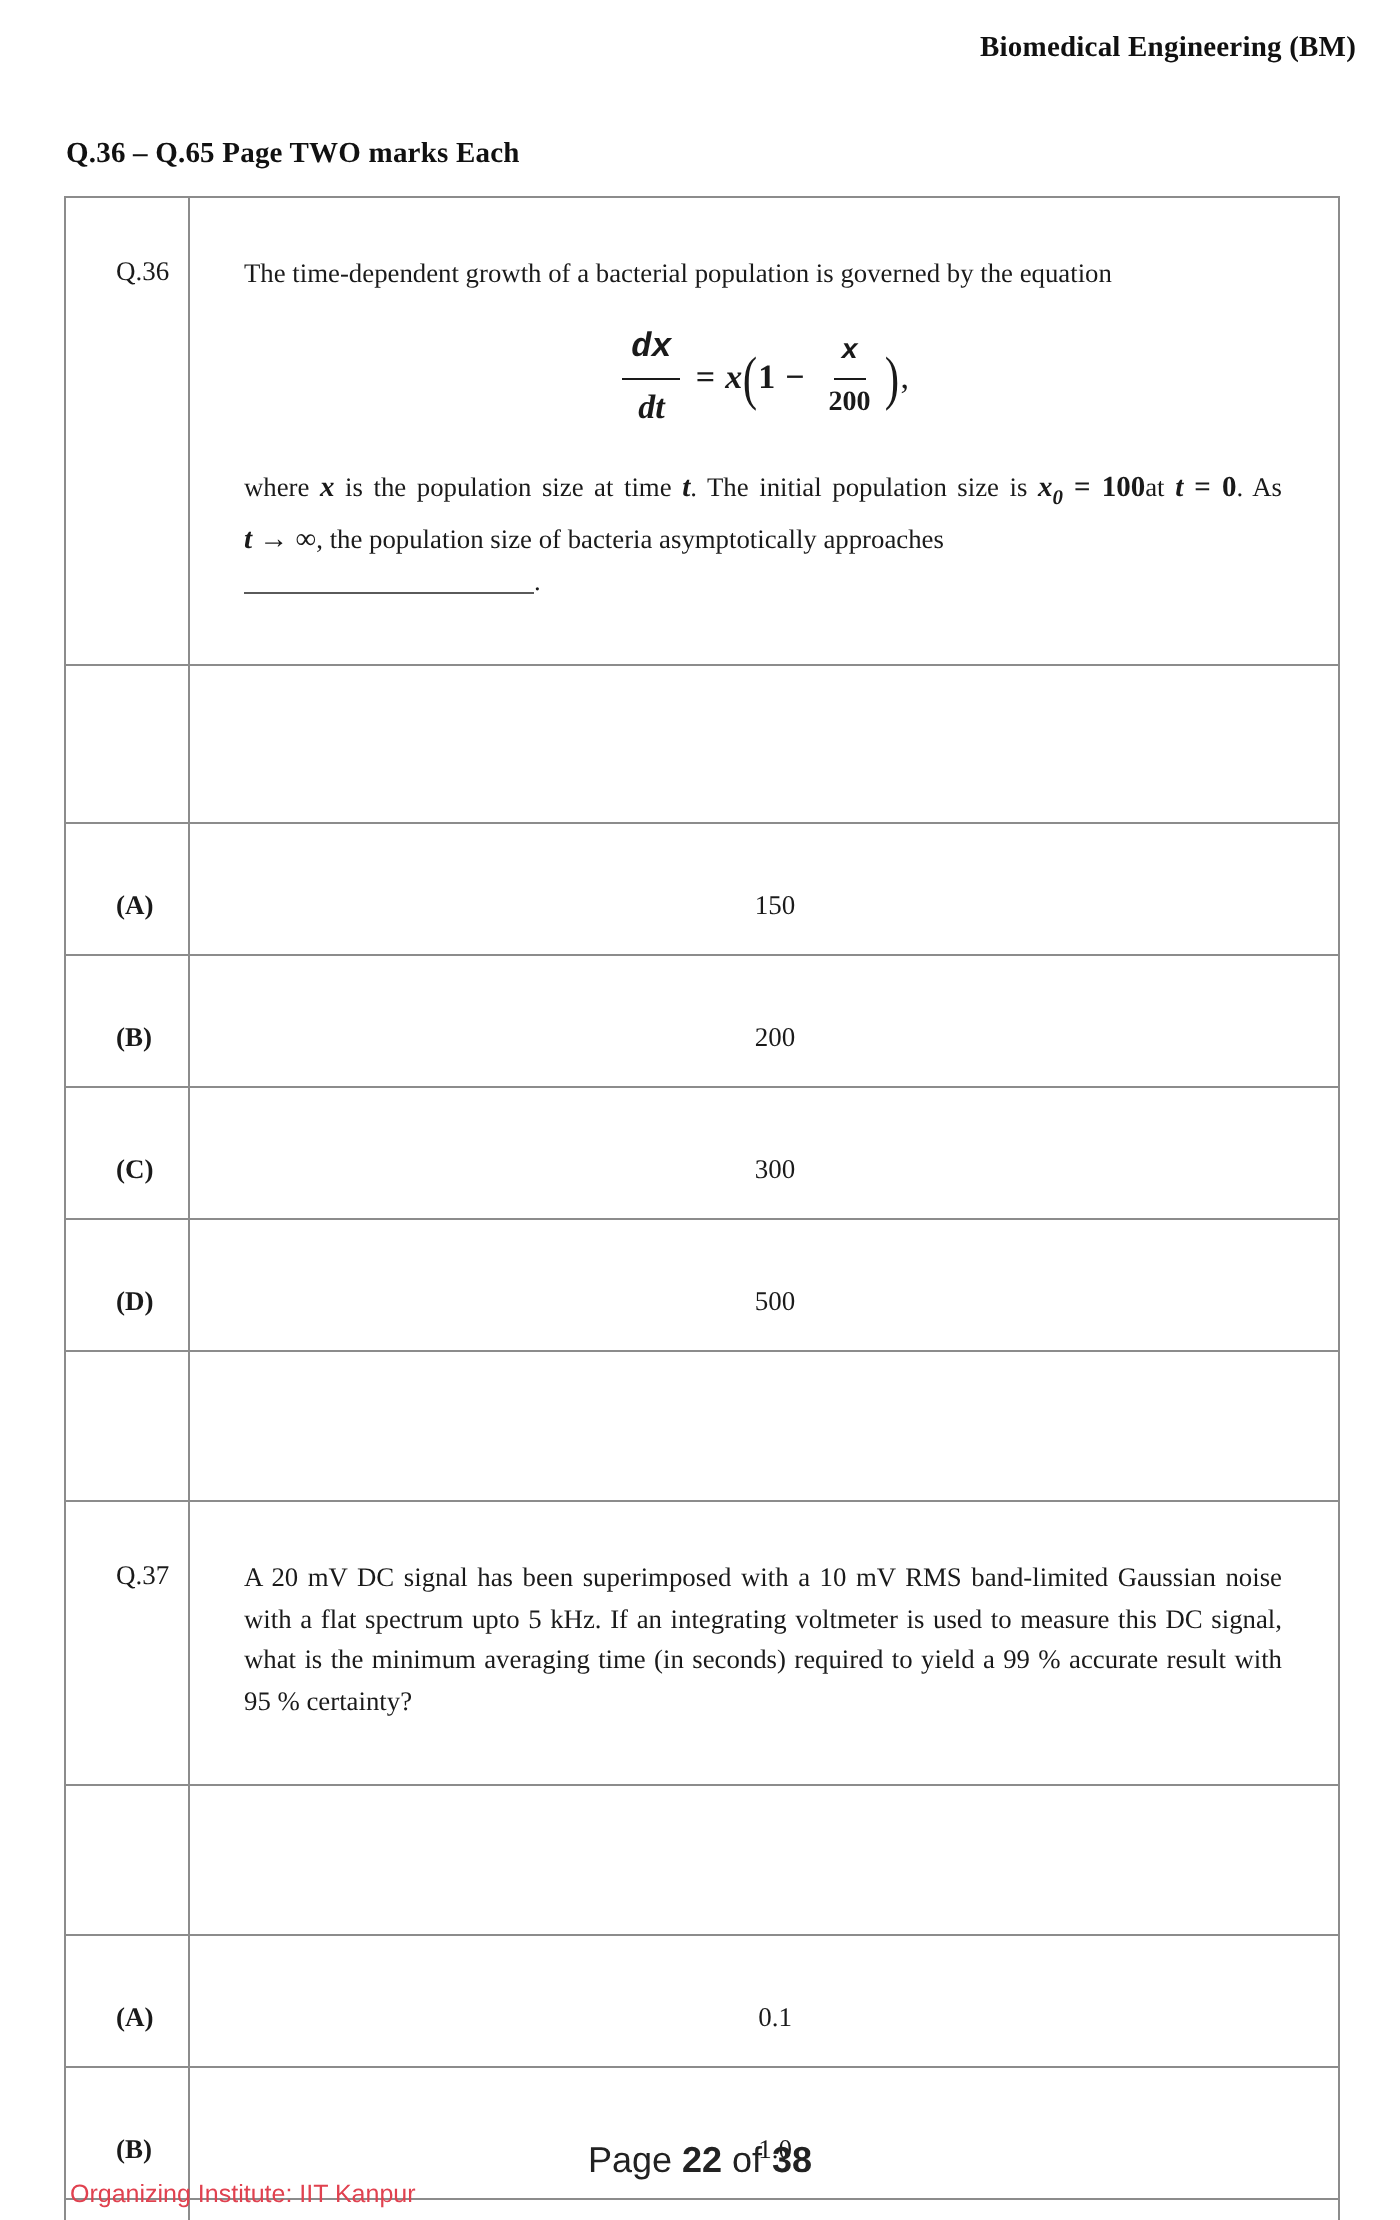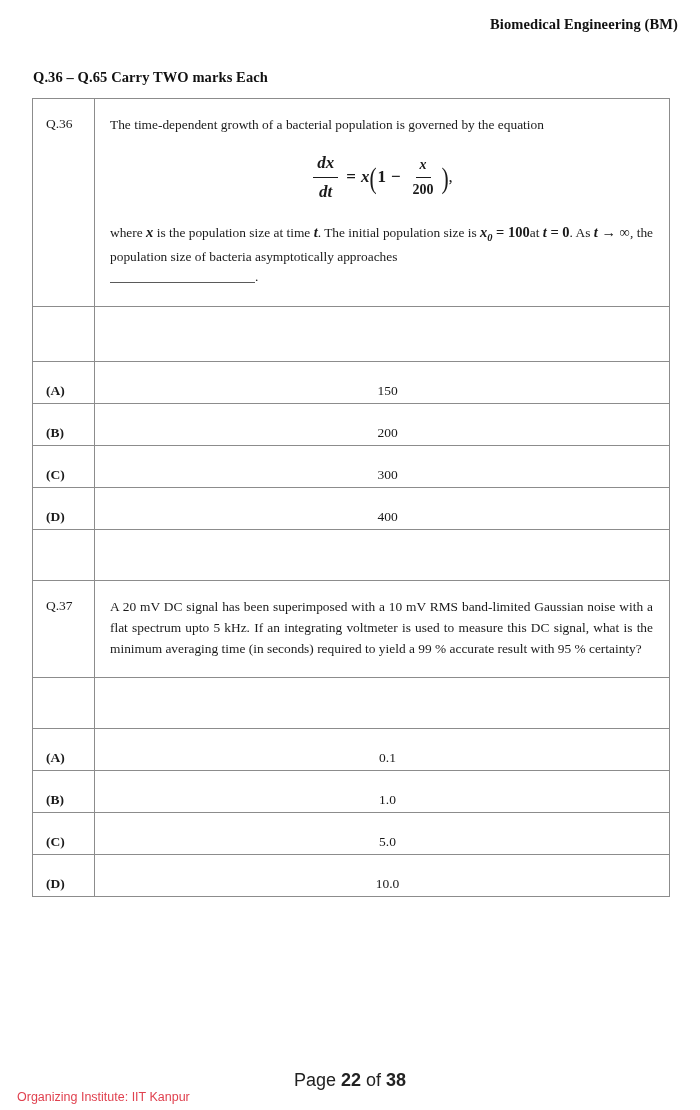--- a/index.html
+++ b/index.html
@@ -57,21 +57,21 @@
     position: absolute;
     left: 32px;
     top: 98px;
     width: 638px;
     border-collapse: collapse;
     table-layout: fixed;
   }
   .qtable td {
     border: 1px solid #8c8c8c;
     vertical-align: top;
-    padding: 4px;
+    padding: 16px;
   }
   .col-label { width: 62px; }
 
   .lbl {
     font-size: 13.5px;
     padding: 13px 0 0 9px;
     color: #1a1a1a;
     line-height: 1.2;
   }
   .lbl-opt {
@@ -117,20 +117,21 @@
     flex-direction: column;
     align-items: center;
     vertical-align: middle;
     margin: 0 3px;
   }
   .frac .num {
     padding: 0 4px 1px 4px;
     border-bottom: 1.3px solid #1a1a1a;
     font-style: italic;
     font-weight: bold;
+    font-family: Liberation Mono, monospace;
   }
   .frac .den {
     padding: 1px 4px 0 4px;
     font-style: italic;
     font-weight: bold;
   }
   .frac.plain .den { font-style: normal; }
   .ital { font-style: italic; font-weight: bold; }
   .op { margin: 0 5px; font-weight: bold; }
   .paren {
@@ -175,37 +176,37 @@
     top: 8px;
     width: 700px;
     text-align: center;
     font-family: "Liberation Sans", "DejaVu Sans", sans-serif;
     font-size: 18px;
     color: #222222;
   }
   .page-num b { font-weight: bold; }
   .org-inst {
     position: absolute;
-    left: 17px;
+    left: 35px;
     top: 28px;
     font-family: "Liberation Sans", "DejaVu Sans", sans-serif;
     font-size: 12.5px;
     color: #e0414f;
   }
 </style>
 </head>
 <body>
 
 <div class="page-header">
 
 
   <div class="exam-title">Biomedical Engineering (BM)</div>
 </div>
 
-<div class="section-head">Q.36 – Q.65 Carry TWO marks Each</div>
+<div class="section-head">Q.36 – Q.65 Page TWO marks Each</div>
 
 <table class="qtable">
   <colgroup>
     <col class="col-label">
     <col>
   </colgroup>
   <tbody>
 
     <tr>
       <td>
@@ -269,21 +270,21 @@
       </td>
       <td>
         <div class="opt-val">300</div>
       </td>
     </tr>
     <tr>
       <td>
         <div class="lbl-opt">(D)</div>
       </td>
       <td>
-        <div class="opt-val">400</div>
+        <div class="opt-val">500</div>
       </td>
     </tr>
 
     <tr>
       <td class="spacer-cell-sm"></td>
       <td class="spacer-cell-sm"></td>
     </tr>
 
     <tr>
       <td>

